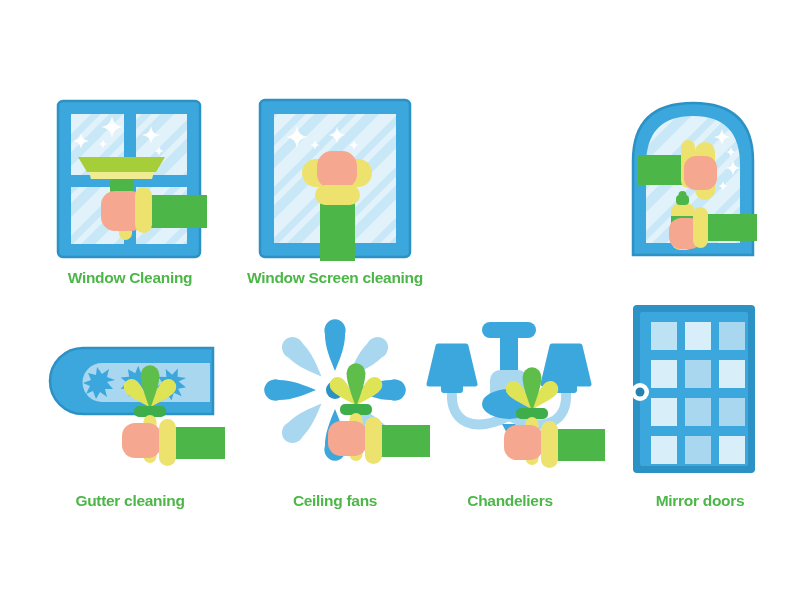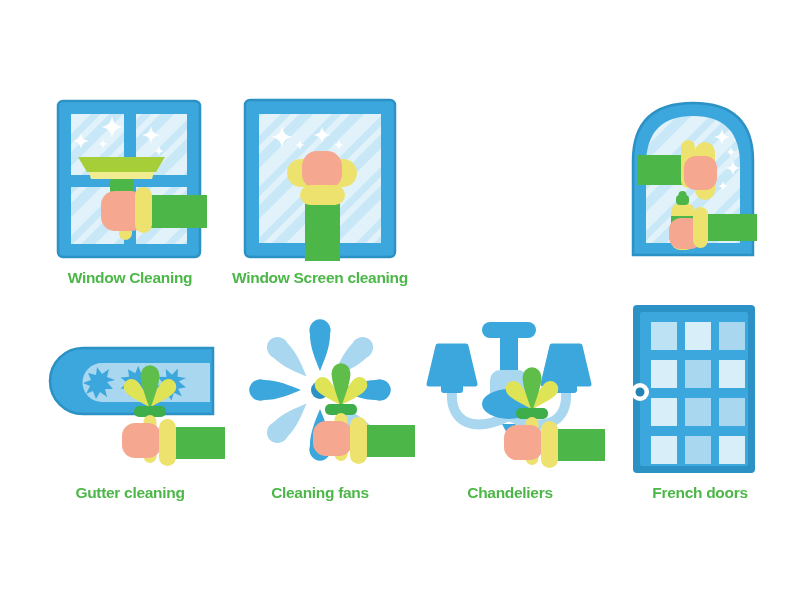--- a/index.html
+++ b/index.html
@@ -1,19 +1,19 @@
 <!DOCTYPE html>
 <html style="--blue: #3BA7DC; --blueDark: #2C91C4; --lightBlue: #A9D7F0; --glass: #C9E8F7; --glassStripe: #E2F2FB; --paneLight: #D8EEF9; --paneMid: #BCE2F3; --green: #4CB648; --ferruleGreen: #3DAE49; --brushGreen: #5FBD4A; --brushYellow: #DFE356; --yellowGreen: #A6CE39; --yellow: #EDE26E; --paleYellow: #F0EC8F; --pink: #F5A78F; --labelGreen: #4CB748; --knobBlue: #2583B4; --white: #FFFFFF;"><head>
 <meta charset="utf-8">
 <style>
   html,body{margin:0;padding:0;background:#fff;}
   .sheet{position:relative;width:800px;height:600px;overflow:hidden;background:var(--white,#FFFFFF);font-family:"Liberation Sans",sans-serif;}
   .cell{position:absolute;width:190px;display:flex;flex-direction:column;align-items:center;}
-  .r1{top:95px;}  .r2{top:300px;}
-  .c1{left:35px;} .c2{left:225px;} .c3{left:415px;} .c4{left:605px;}
+  .r1{top:95px;}  .r2{top:300px;gap:8px;}
+  .c1{left:35px;} .c2{left:240px;} .c3{left:415px;} .c4{left:605px;}
   .label{margin-top:4px;font-weight:bold;font-size:15.5px;letter-spacing:-0.3px;white-space:nowrap;color:var(--labelGreen,#4CB748);}
   svg{display:block;}
   .f-blue{fill:var(--blue,#3BA7DC);}
   .f-blueDark{fill:var(--blueDark,#2C91C4);}
   .f-lightBlue{fill:var(--lightBlue,#A9D7F0);}
   .f-glass{fill:var(--glass,#C9E8F7);}
   .f-glassStripe{fill:var(--glassStripe,#E2F2FB);}
   .f-paneLight{fill:var(--paneLight,#D8EEF9);}
   .f-paneMid{fill:var(--paneMid,#BCE2F3);}
   .f-green{fill:var(--green,#4CB648);}
@@ -164,21 +164,21 @@
         <use href="#blade" transform="rotate(90) scale(1.12)" class="f-blue"></use>
         <use href="#blade" transform="rotate(135) scale(1.12)" class="f-lightBlue"></use>
         <use href="#blade" transform="rotate(180) scale(1.12)" class="f-blue"></use>
         <use href="#blade" transform="rotate(225) scale(1.12)" class="f-lightBlue"></use>
         <use href="#blade" transform="rotate(270) scale(1.12)" class="f-blue"></use>
         <use href="#blade" transform="rotate(315) scale(1.12)" class="f-lightBlue"></use>
         <circle r="9" class="f-blueDark"></circle>
       </g>
       <use href="#brushHand" transform="translate(116,104)"></use>
     </svg>
-    <div class="label">Cleaning fans</div>
+    <div class="label">Ceiling fans</div>
   </div>
 
   <div class="cell r2 c3">
     <svg width="190" height="180" viewBox="0 0 190 180">
       <g>
         <path d="M94,116 C58,134 35,122 37,92" class="s-armBlue"></path>
         <path d="M94,116 C130,134 153,122 151,92" class="s-armBlue"></path>
         <rect x="85" y="32" width="18" height="50" class="f-blue"></rect>
         <rect x="67" y="22" width="54" height="16" rx="8" class="f-blue"></rect>
         <path d="M23,46 L51,46 L60,84 L14,84 Z" class="f-blue round-blue"></path>
@@ -212,16 +212,16 @@
           <rect x="46" y="136" width="26" height="28" class="f-paneLight"></rect>
           <rect x="80" y="136" width="26" height="28" class="f-lightBlue"></rect>
           <rect x="114" y="136" width="26" height="28" class="f-paneLight"></rect>
         </g>
         <g>
           <circle cx="35" cy="92" r="9" class="f-white"></circle>
           <circle cx="35" cy="92" r="4.5" class="f-knob"></circle>
         </g>
       </g>
     </svg>
-    <div class="label">French doors</div>
+    <div class="label">Mirror doors</div>
   </div>
 
 </div>
 
 </body></html>

